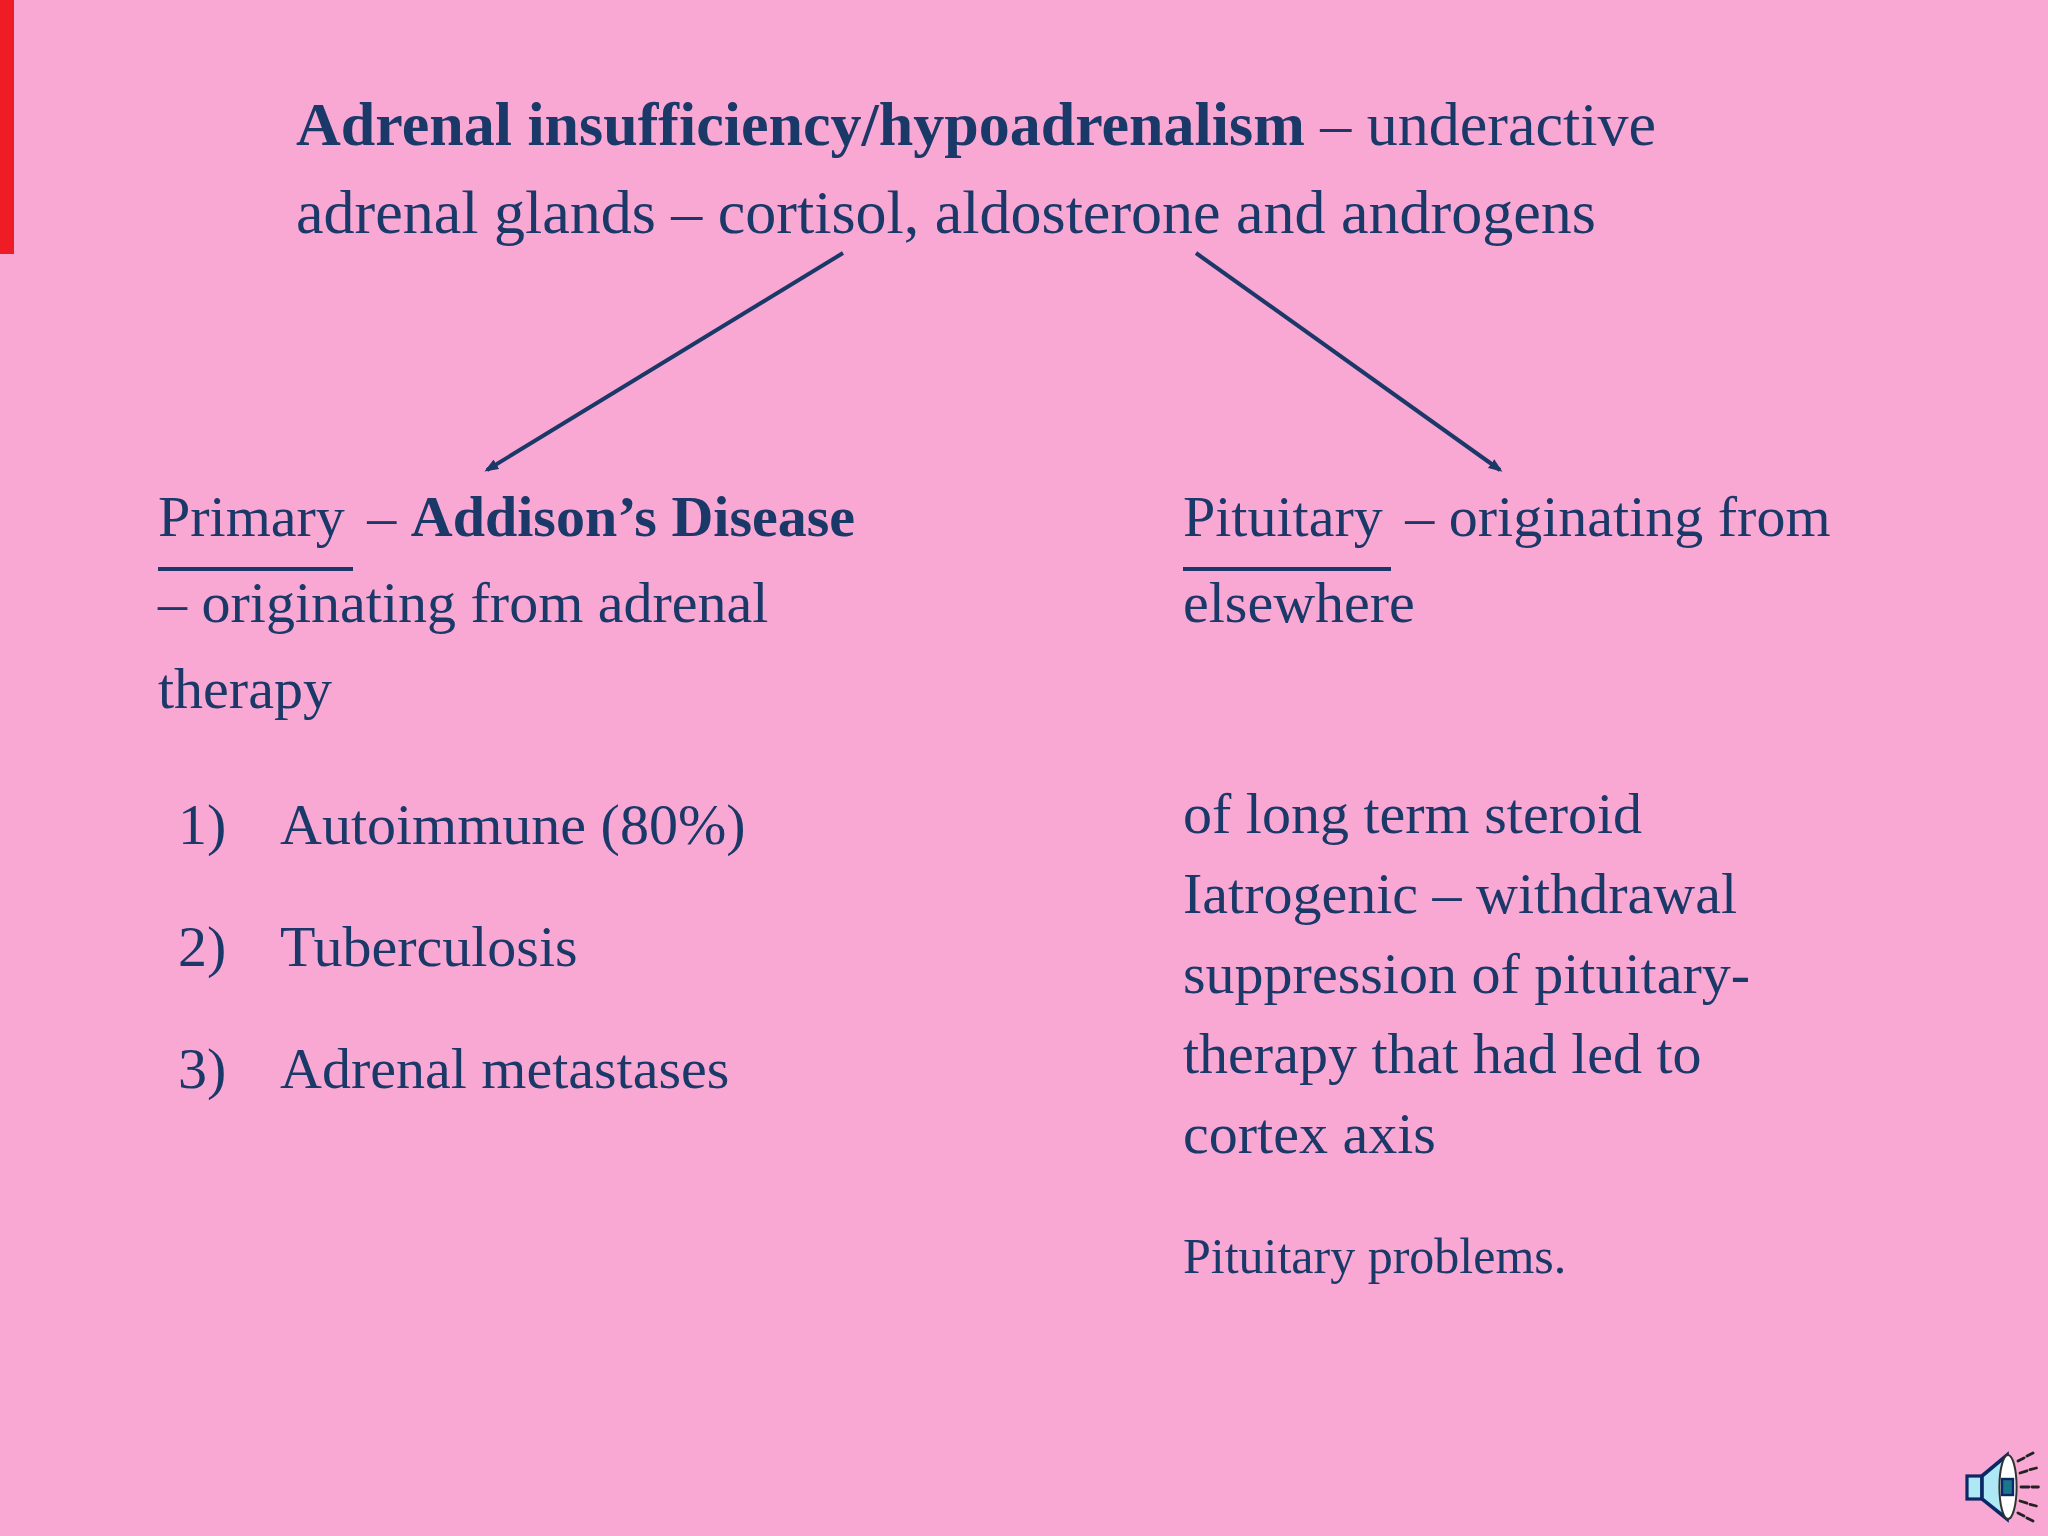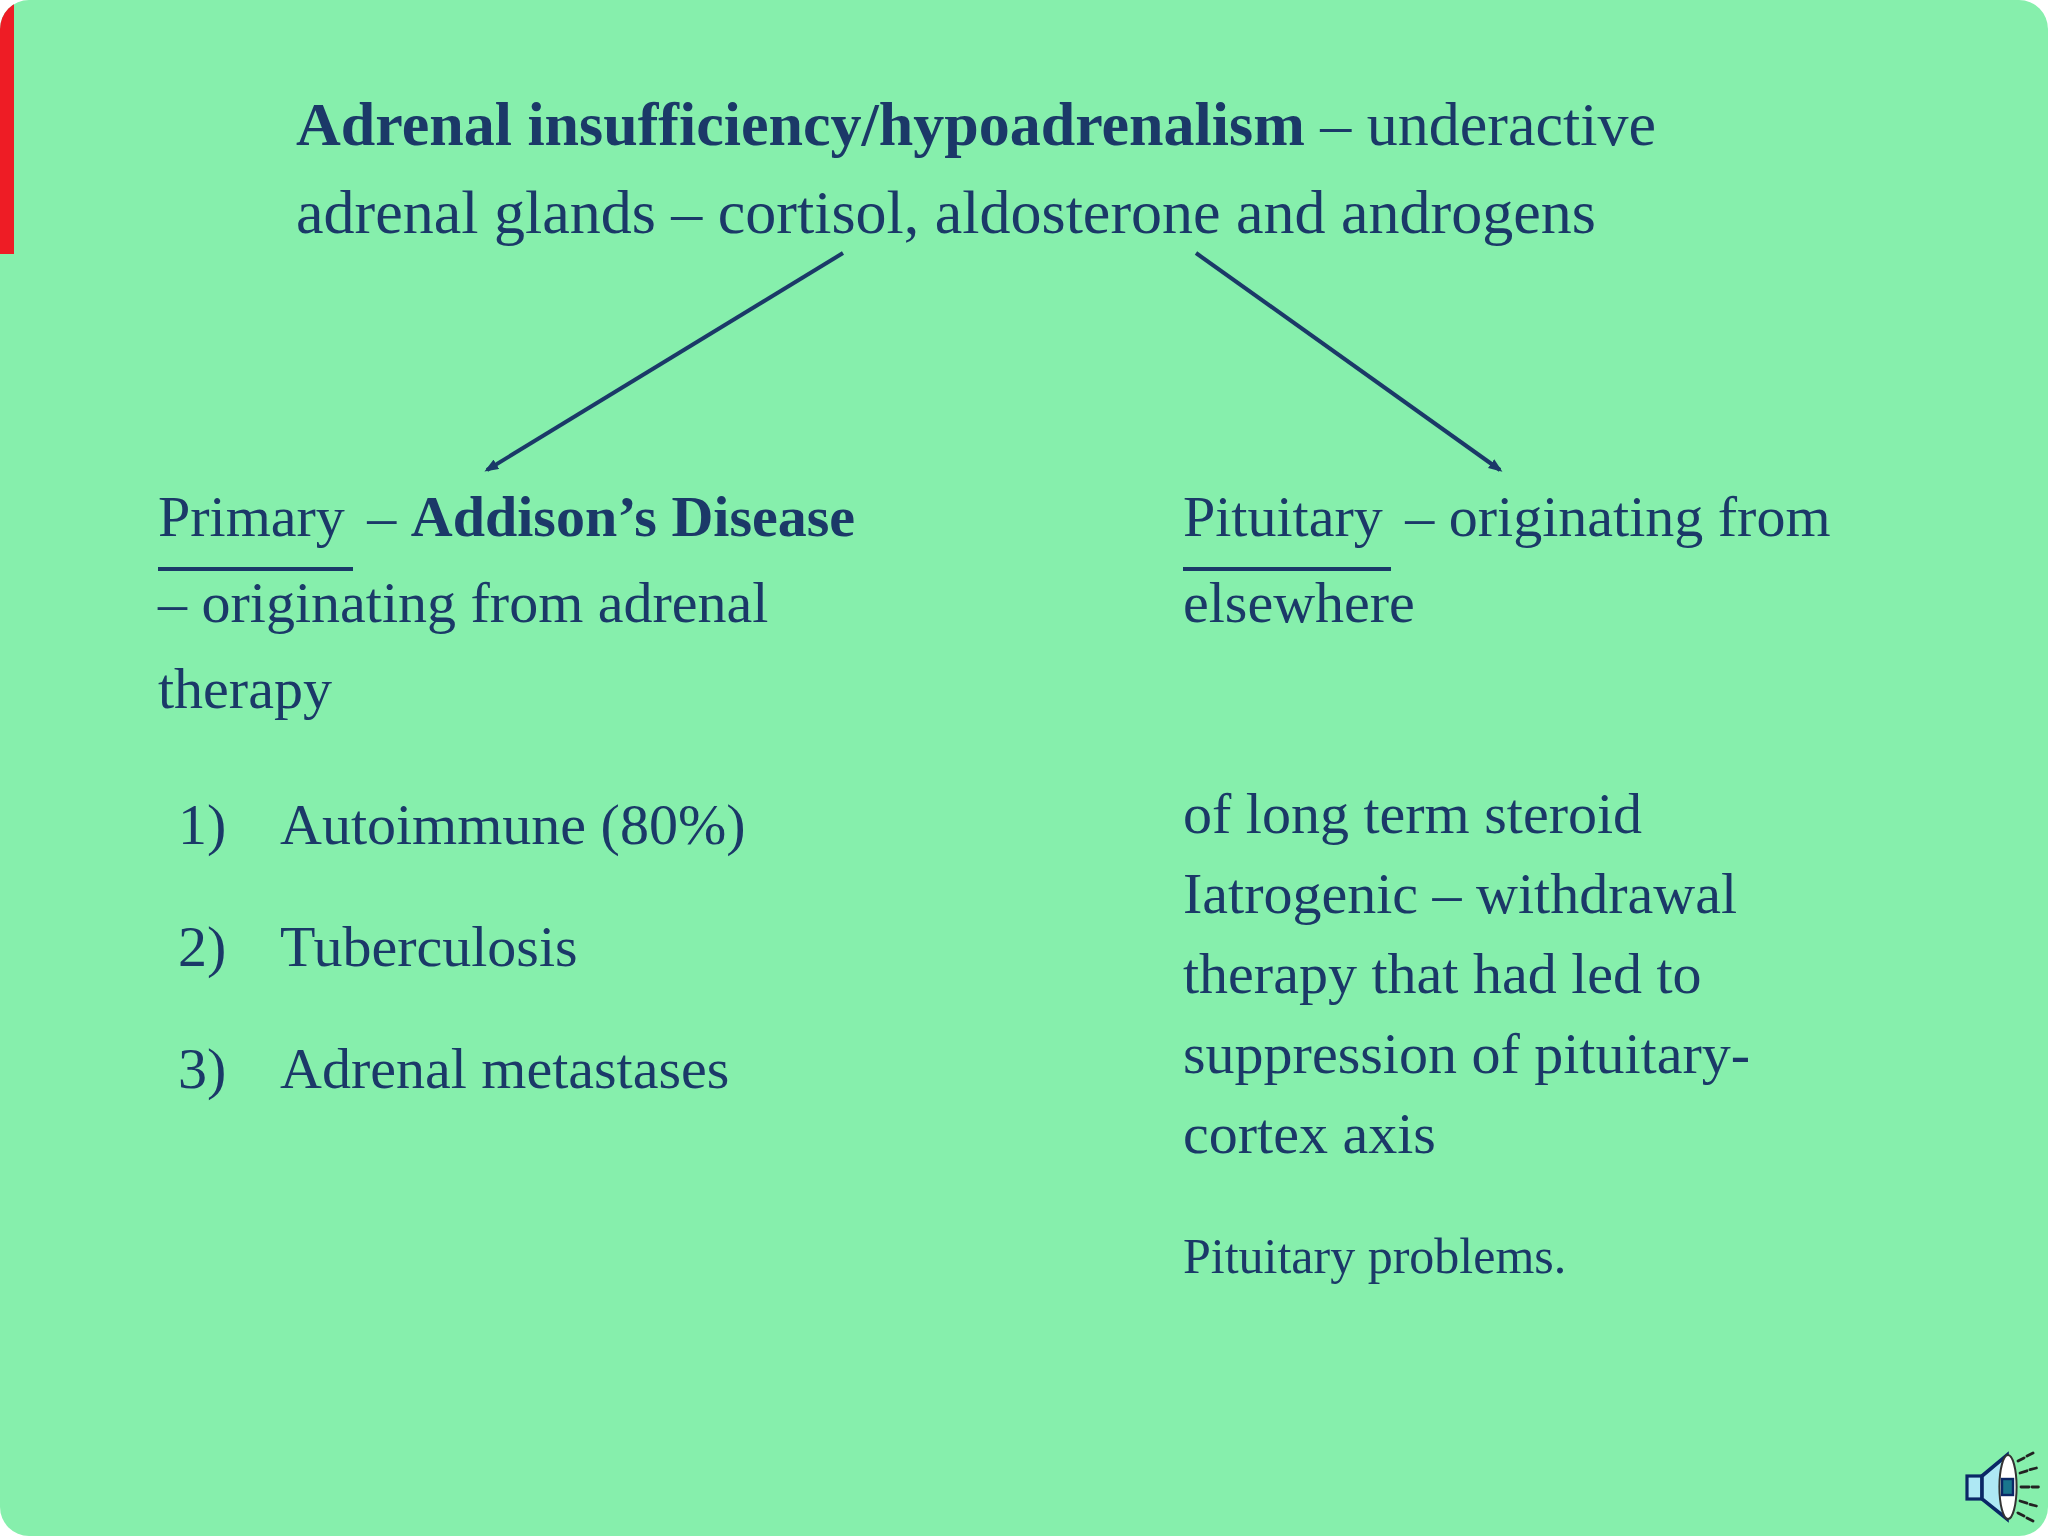--- a/index.html
+++ b/index.html
@@ -4,25 +4,24 @@
 <style>
   html, body {
     margin: 0;
     padding: 0;
     background: #ffffff;
   }
   .slide {
     position: relative;
     width: 2048px;
     height: 1536px;
-    background: #86efac;
+    background: #f9a8d4;
     overflow: hidden;
     font-family: "Liberation Serif", "DejaVu Serif", serif;
     color: #1b3968;
-    border-radius: 29px;
   }
   .red-bar {
     position: absolute;
     left: 0;
     top: 0;
     width: 14px;
     height: 254px;
     background: #ee1c25;
   }
   .title {
@@ -133,22 +132,22 @@
   </div>
 
   <div class="col-heading right-h">
     <div><span class="uline">Pituitary</span><span> – originating from</span></div>
     <div>elsewhere</div>
   </div>
 
   <div class="right-body">
     <div>of long term steroid</div>
     <div>Iatrogenic – withdrawal</div>
+    <div>suppression of pituitary-</div>
     <div>therapy that had led to</div>
-    <div>suppression of pituitary-</div>
     <div>cortex axis</div>
   </div>
 
   <div class="right-para2">Pituitary problems.</div>
 
   <svg class="speaker" viewBox="0 0 38 41" xmlns="http://www.w3.org/2000/svg">
     <rect x="1.5" y="15" width="7.5" height="11.5" fill="#aee8f4" stroke="#0a2766" stroke-width="1.6"></rect>
     <polygon points="9,15 21.5,4.5 21.5,36.5 9,26.5" fill="#aee8f4" stroke="#0a2766" stroke-width="1.8"></polygon>
     <ellipse cx="22" cy="20.5" rx="4.3" ry="16" fill="#ffffff" stroke="#333333" stroke-width="1"></ellipse>
     <rect x="19" y="16.5" width="5.5" height="8" fill="#19768d" stroke="#0a2766" stroke-width="1.2"></rect>

